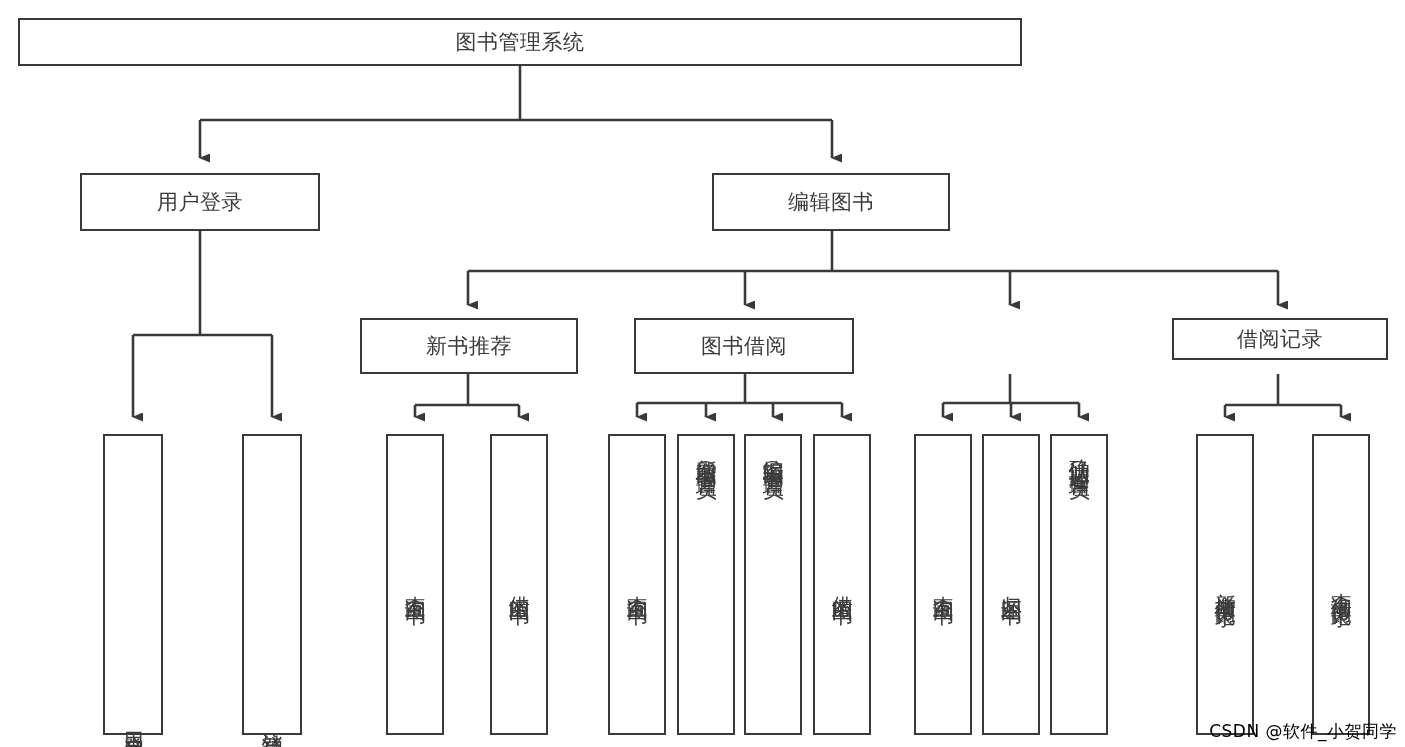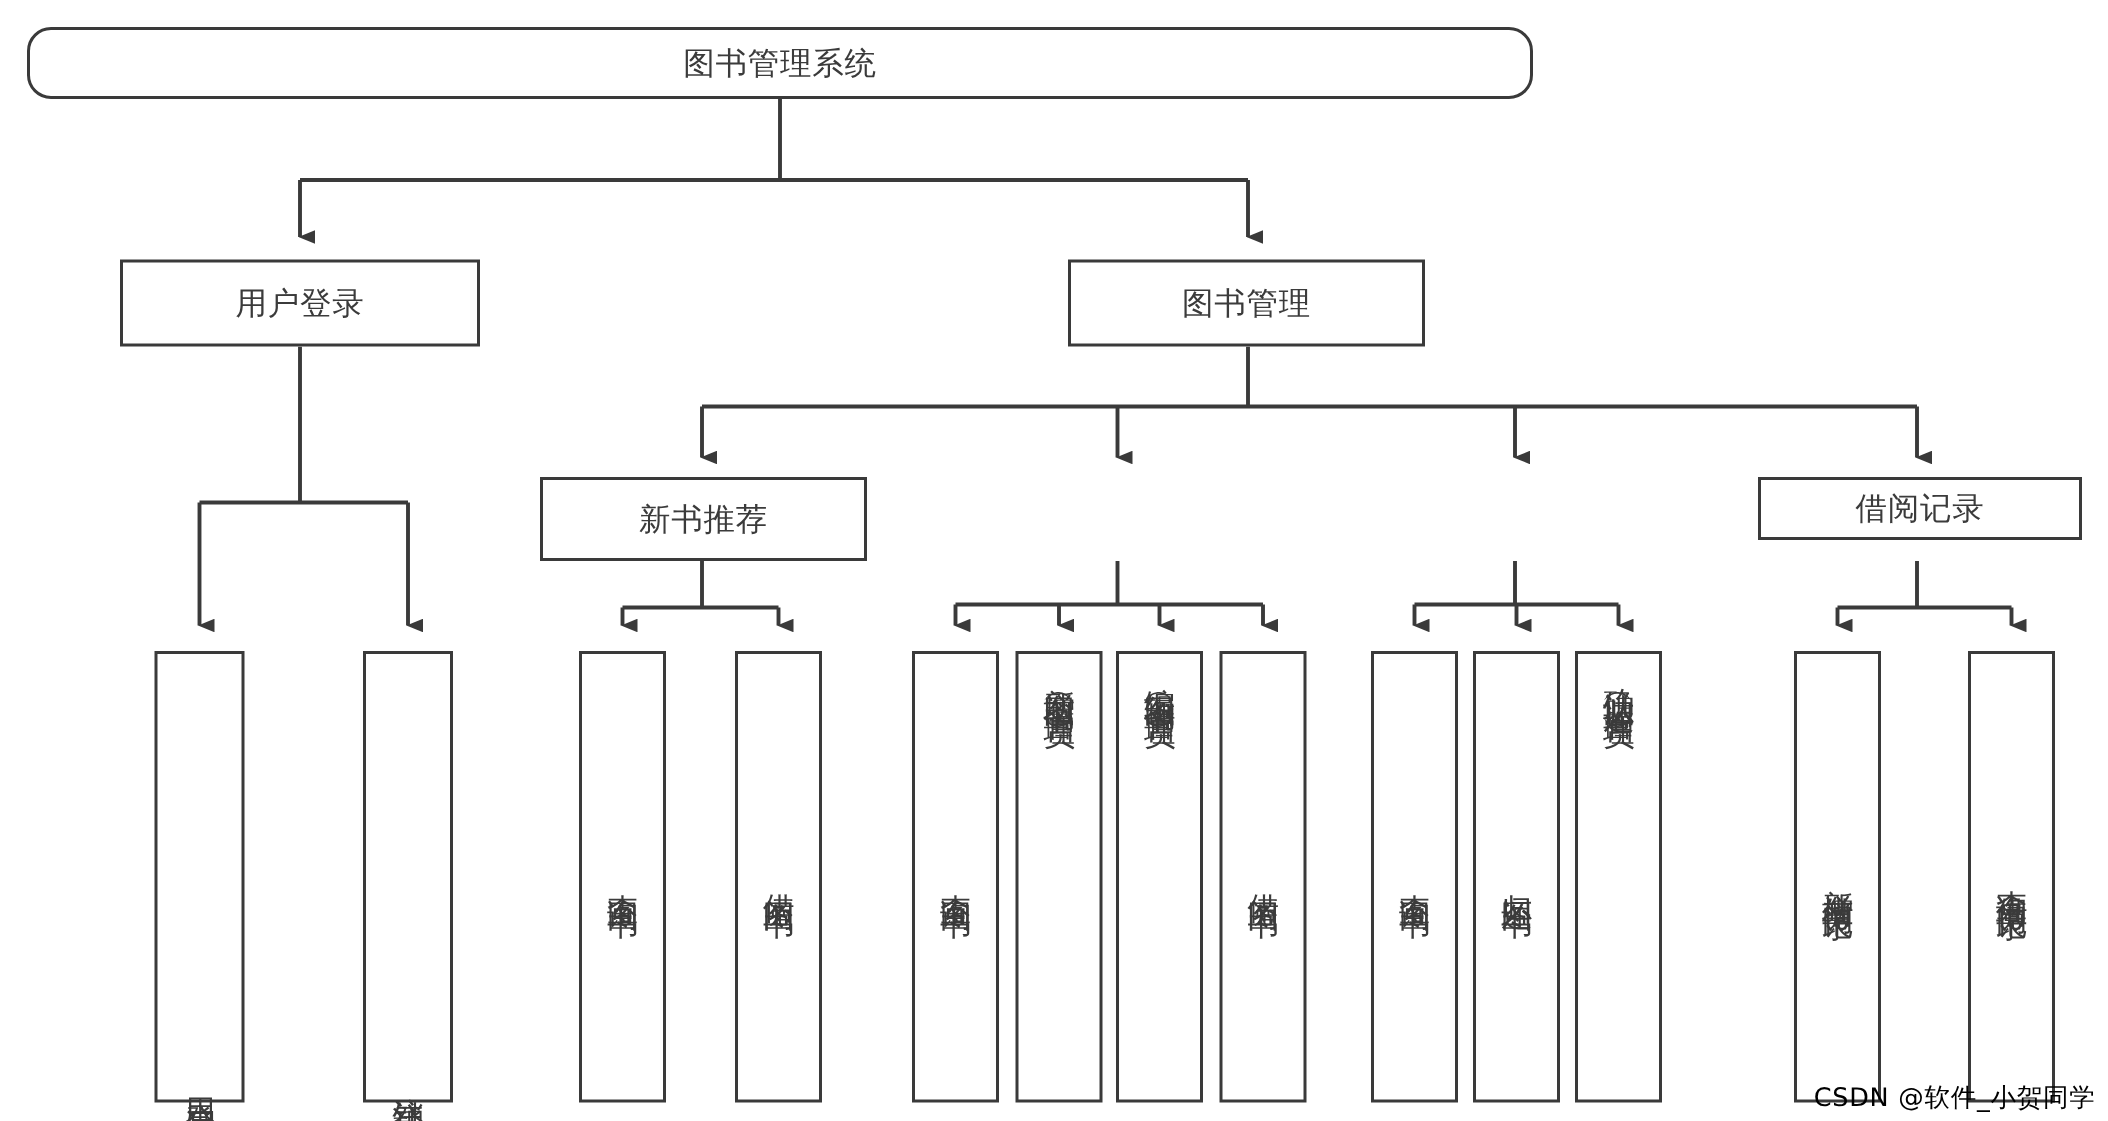--- a/index.html
+++ b/index.html
@@ -124,34 +124,37 @@
       <path d="M1011,403 L1011,417" marker-end="url(#arrow)"></path>
       <path d="M1079,403 L1079,417" marker-end="url(#arrow)"></path>
 
       <path d="M1278,374 L1278,405"></path>
       <path d="M1225,405 L1341,405"></path>
       <path d="M1225,405 L1225,417" marker-end="url(#arrow)"></path>
       <path d="M1341,405 L1341,417" marker-end="url(#arrow)"></path>
     </g>
   </svg>
 
-  <div class="node" style="left:18px; top:18px; width:1004px; height:48px;border-radius:16px;">
+  <div class="node" style="left:18px; top:18px; width:1004px; height:48px;">
     <span class="node-label">图书管理系统</span>
   </div>
 
   <div class="node" style="left:80px; top:173px; width:240px; height:58px;">
     <span class="node-label">用户登录</span>
   </div>
   <div class="node" style="left:712px; top:173px; width:238px; height:58px;">
-    <span class="node-label">图书管理</span>
+    <span class="node-label">编辑图书</span>
   </div>
 
   <div class="node" style="left:360px; top:318px; width:218px; height:56px;">
     <span class="node-label">新书推荐</span>
   </div>
+  <div class="node" style="left:634px; top:318px; width:220px; height:56px;">
+    <span class="node-label">图书借阅</span>
+  </div>
   <div class="node" style="left:1172px; top:318px; width:216px; height:42px;">
     <span class="node-label">借阅记录</span>
   </div>
 
   <div class="node vert align-bottom" style="left:103px; top:434px; width:60px; height:301px;">
     <span class="node-label">用户登录</span>
   </div>
   <div class="node vert align-bottom" style="left:242px; top:434px; width:60px; height:301px;">
     <span class="node-label">注销登录</span>
   </div>

